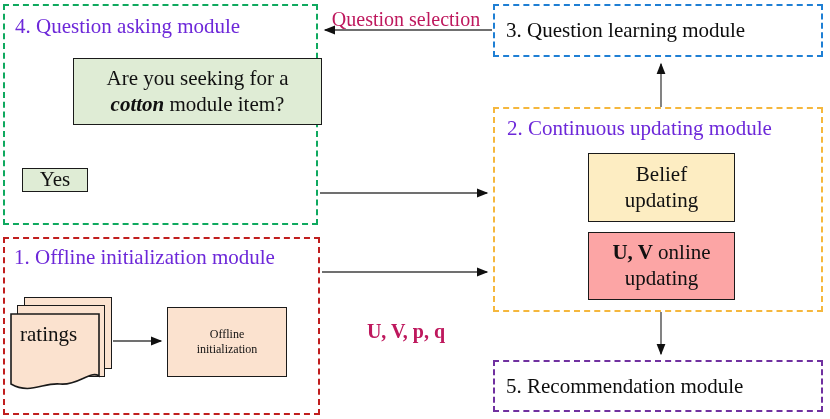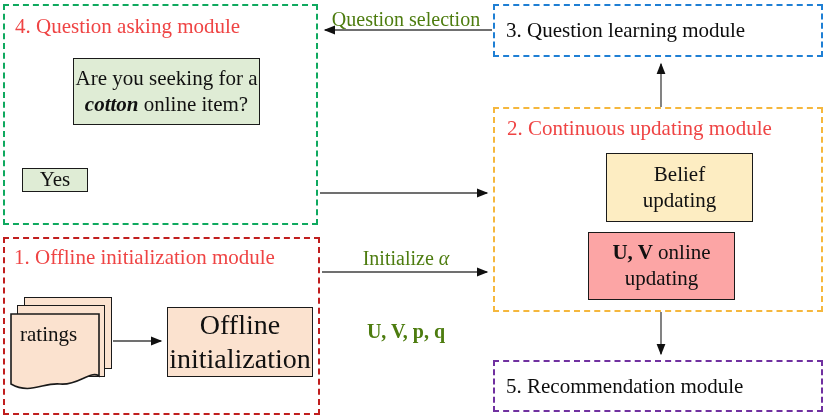--- a/index.html
+++ b/index.html
@@ -5,70 +5,70 @@
   html,body{margin:0;padding:0;background:#ffffff;}
   .canvas{
     position:relative;
     width:830px;height:419px;
     background:#ffffff;
     font-family:"Liberation Serif","DejaVu Serif",serif;
     color:#111;
     overflow:hidden;
   }
   .module{position:absolute;box-sizing:border-box;background:#ffffff;}
-  .m-title{position:absolute;font-size:21px;white-space:nowrap;color:#ef4444;}
+  .m-title{position:absolute;font-size:21px;white-space:nowrap;color:#6d28d9;}
 
   
   .module4{left:3px;top:4px;width:315px;height:221px;border:2px dashed #0fa95f;}
   .module1{left:3px;top:237px;width:317px;height:178px;border:2px dashed #c01e1e;}
   .module3{left:493px;top:4px;width:330px;height:53px;border:2px dashed #1f7fd4;}
   .module2{left:493px;top:107px;width:330px;height:205px;border:2px dashed #f5b73d;}
   .module5{left:493px;top:360px;width:330px;height:52px;border:2px dashed #7030a0;}
 
   .vcenter-title{display:flex;align-items:center;padding-left:11px;height:100%;font-size:21px;color:#0d0d0d;}
 
   
   .inner-box{position:absolute;box-sizing:border-box;border:1.5px solid #1a1a1a;
              display:flex;flex-direction:column;justify-content:center;align-items:center;
              text-align:center;line-height:1.22;}
-  .question-box{left:73px;top:58px;width:187px;height:67px;background:#dfecd5;font-size:21px;}
+  .question-box{left:73px;top:58px;width:249px;height:67px;background:#dfecd5;font-size:21px;}
   .yes-box{left:22px;top:168px;width:66px;height:24px;background:#dfecd5;font-size:21px;}
-  .belief-box{left:588px;top:153px;width:147px;height:69px;background:#fdedc2;font-size:21px;margin-left:18px;}
+  .belief-box{left:588px;top:153px;width:147px;height:69px;background:#fdedc2;font-size:21px;}
   .uv-box{left:588px;top:232px;width:147px;height:68px;background:#fca5a5;font-size:21px;}
-  .offline-box{left:167px;top:307px;width:146px;height:70px;background:#fbe2cf;font-size:28px;}
+  .offline-box{left:167px;top:307px;width:120px;height:70px;background:#fbe2cf;font-size:12px;}
 
   
   .paper-rect{position:absolute;width:88px;height:72px;background:#fbe2cf;border:1.5px solid #1a1a1a;box-sizing:border-box;}
   .paper-back{left:24px;top:297px;z-index:1;}
   .paper-mid{left:17px;top:305px;z-index:2;}
   .paper-front{left:10px;top:313px;z-index:3;width:92px;height:84px;position:absolute;}
   .paper-text{position:absolute;left:20px;top:320px;z-index:4;font-size:21px;line-height:1.35;}
 
   
-  .arrow-label{position:absolute;font-size:20px;text-align:center;white-space:nowrap;color:#4d7c0f;}
+  .arrow-label{position:absolute;font-size:20px;text-align:center;white-space:nowrap;color:#be185d;}
   .lbl-question-selection{left:318px;top:8px;width:176px;}
   .lbl-feedback{left:320px;top:169px;width:170px;}
   .lbl-initialize{left:322px;top:247px;width:168px;}
   .lbl-params{left:322px;top:276px;width:168px;font-weight:bold;margin-top:44px;}
   .italic{font-style:italic;}
   b{font-weight:bold;}
 
   .overlay{position:absolute;left:0;top:0;width:830px;height:419px;z-index:5;pointer-events:none;}
 </style>
 </head>
 <body>
 
 <div class="canvas">
 
   <div class="module module4">
     <div class="m-title" style="left:10px;top:8px;">4. Question asking module</div>
   </div>
   <div class="inner-box question-box">
     <span>Are you seeking for a</span>
-    <span><b class="italic">cotton</b><span> online item?</span></span>
+    <span><b class="italic">cotton</b><span> module item?</span></span>
   </div>
   <div class="inner-box yes-box">
     <span>Yes</span>
   </div>
 
   <div class="module module1">
     <div class="m-title" style="left:9px;top:6px;">1. Offline initialization module</div>
   </div>
   <div class="paper-rect paper-back"></div>
   <div class="paper-rect paper-mid"></div>
@@ -97,21 +97,20 @@
   <div class="inner-box uv-box">
     <span><b>U, V</b><span> online</span></span>
     <span>updating</span>
   </div>
 
   <div class="module module5">
     <div class="vcenter-title">5. Recommendation module</div>
   </div>
 
   <div class="arrow-label lbl-question-selection">Question selection</div>
-  <div class="arrow-label lbl-initialize"><span>Initialize </span><span class="italic">α</span></div>
   <div class="arrow-label lbl-params">U, V, p, q</div>
 
   <svg class="overlay" viewBox="0 0 830 419">
     <defs>
       <marker id="ah" markerWidth="10" markerHeight="8" refX="8" refY="3.5" orient="auto">
         <path d="M0,0 L9,3.5 L0,7 Z" fill="#101010"></path>
       </marker>
     </defs>
     <line x1="492" y1="30" x2="325" y2="30" stroke="#404040" stroke-width="1.3" marker-end="url(#ah)"></line>
     <line x1="320" y1="193" x2="487" y2="193" stroke="#404040" stroke-width="1.3" marker-end="url(#ah)"></line>

